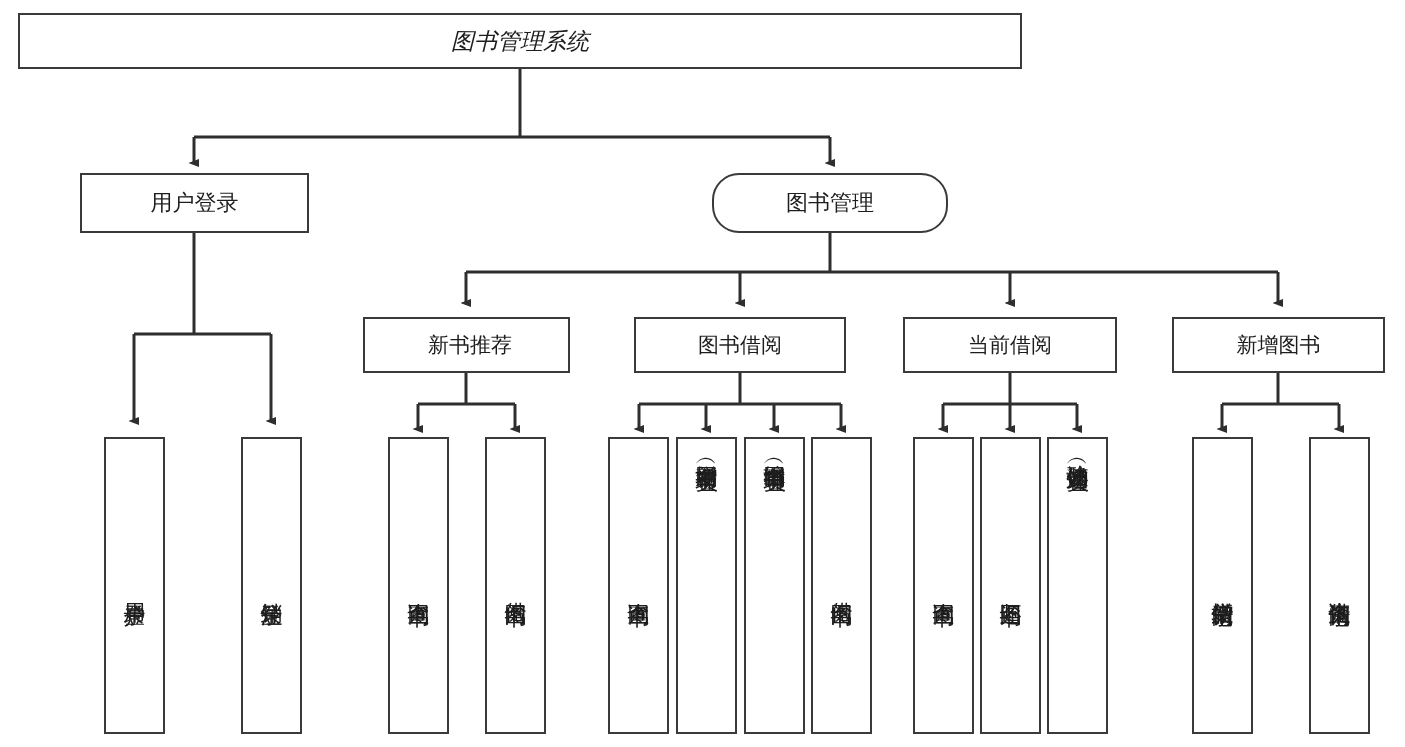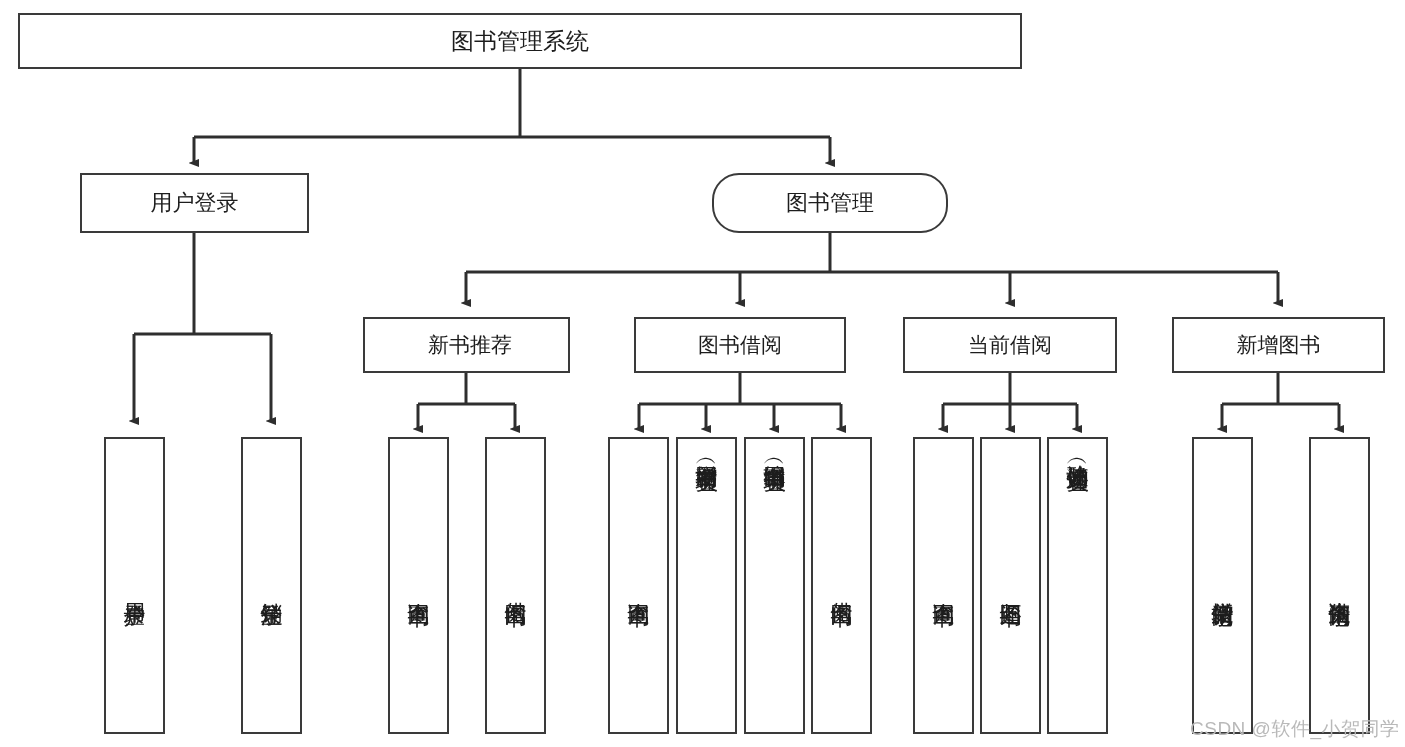--- a/index.html
+++ b/index.html
@@ -34,21 +34,21 @@
     align-items: center;
     justify-content: center;
     color: #1d1d1d;
   }
   .node .label {
     display: block;
     text-align: center;
     line-height: 1.32;
     white-space: nowrap;
   }
-  .node.root { font-size: 23px; }
+  .node.root { font-size: 23px; font-style: italic; }
   .node.lvl1 { font-size: 22px; }
   .node.lvl2 { font-size: 21px; }
   .node.leaf {
     font-size: 22px;
     align-items: flex-start;
     padding-top: 2px;
   }
   .node.leaf .label {
     writing-mode: vertical-rl;
     text-orientation: upright;
@@ -189,15 +189,14 @@
     <span class="label">确认归还（管理员）</span>
   </div>
 
   <div class="node leaf centerv" style="left:1192px; top:437px; width:61px; height:297px;">
     <span class="label">新增借阅记录</span>
   </div>
   <div class="node leaf centerv" style="left:1309px; top:437px; width:61px; height:297px;">
     <span class="label">查询借阅记录</span>
   </div>
 
-  <div class="watermark" style="left:1190px; top:716px;">CSDN @软件_小贺同学</div>
 
 </div>
 
 </body></html>

